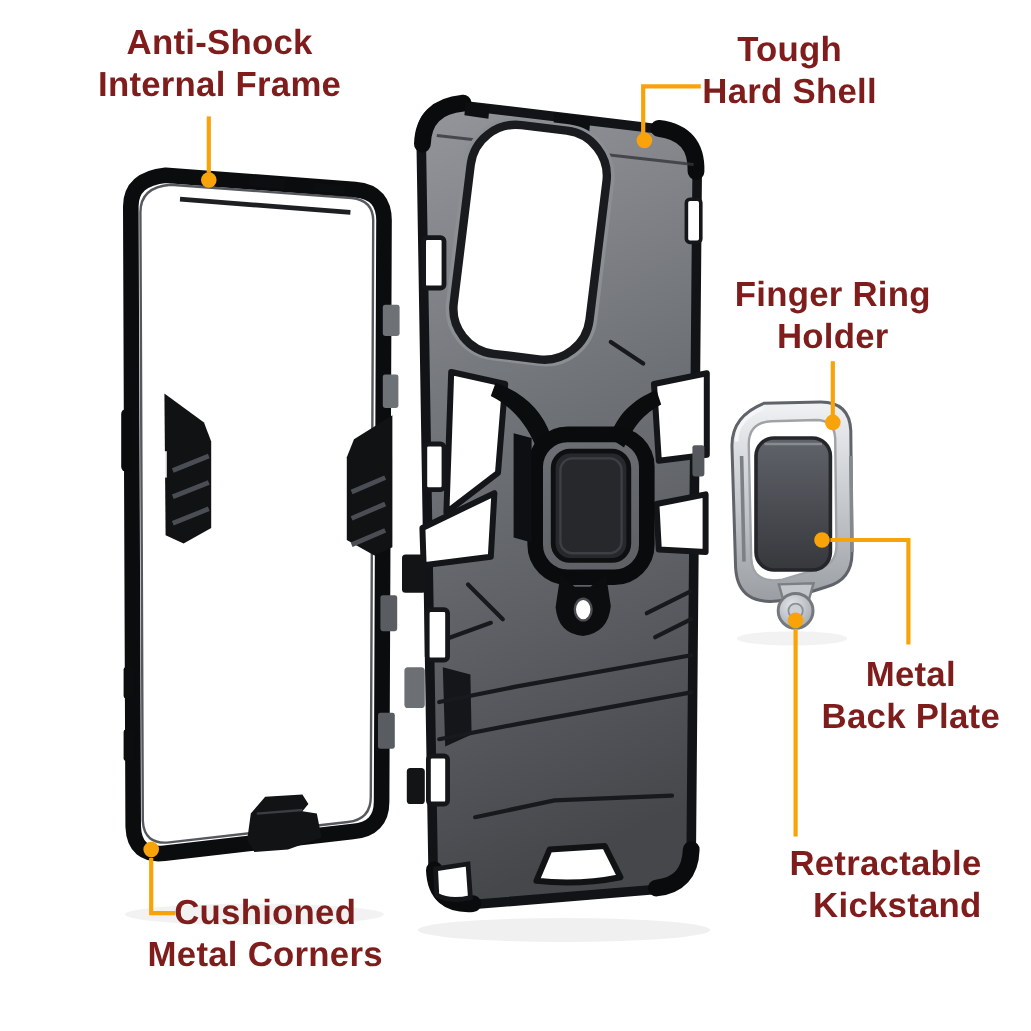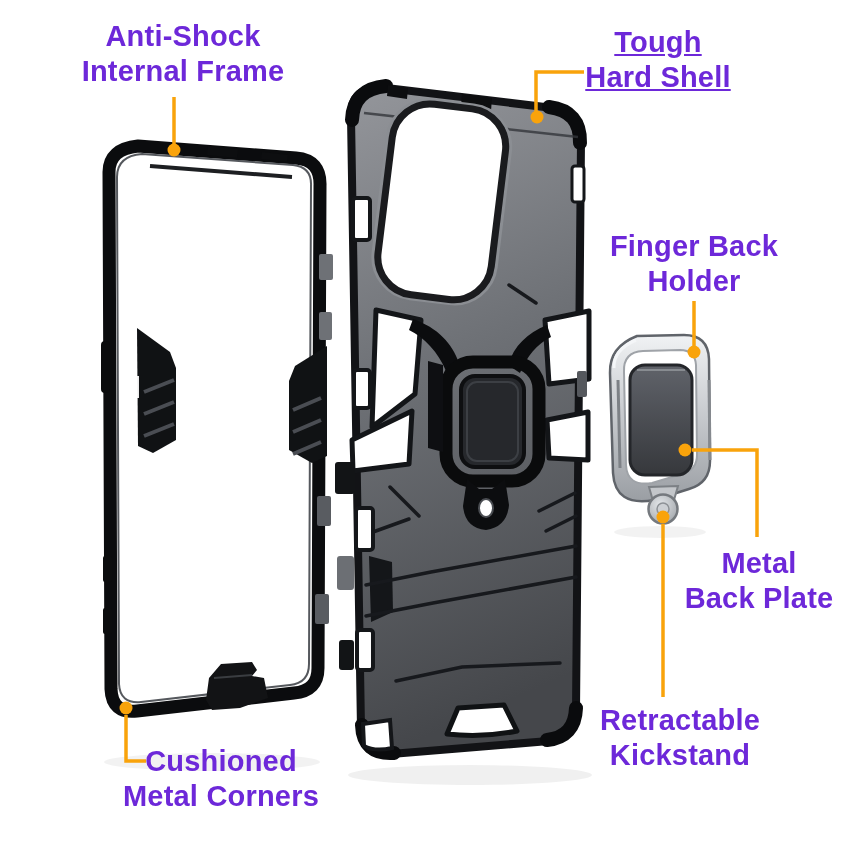--- a/index.html
+++ b/index.html
@@ -1,25 +1,25 @@
 <!DOCTYPE html>
 <html><head>
 <meta charset="utf-8">
 <style>
   html,body{margin:0;padding:0;background:#fff;}
   .stage{position:relative;width:859px;height:859px;background:#fff;overflow:hidden;
          font-family:"Liberation Sans",sans-serif;}
   .stage svg{position:absolute;left:0;top:0;}
-  .label{position:absolute;text-align:center;color:#6d28d9;font-weight:bold;
+  .label{position:absolute;text-align:center;color:#7f1d1d;font-weight:bold;
          font-size:29px;line-height:35px;white-space:pre-line;letter-spacing:.2px;}
   .lbl-anti-shock{left:33px;top:19px;width:300px;}
-  .lbl-tough{left:508px;top:25px;width:300px;text-decoration:underline;}
+  .lbl-tough{left:508px;top:25px;width:300px;}
   .lbl-finger{left:544px;top:229px;width:300px;}
   .lbl-metal{left:629px;top:546px;width:260px;}
-  .lbl-kickstand{left:530px;top:703px;width:300px;}
+  .lbl-kickstand{left:518px;top:703px;width:300px;text-align:right;}
   .lbl-cushioned{left:71px;top:744px;width:300px;}
 </style>
 </head>
 <body>
 
 <div class="stage">
 
 <svg width="859" height="859" viewBox="0 0 859 859">
   <defs>
     <linearGradient id="caseGrad" x1="0" y1="0" x2="0.15" y2="1">
@@ -172,21 +172,21 @@
       <circle cx="126" cy="708" r="6.5" fill="#F9A30B" stroke="none"></circle>
       <path d="M 126,715 L 126,761 L 146,761"></path>
     </g>
   </g>
 </svg>
 
   <div class="label lbl-anti-shock">Anti-Shock
 Internal Frame</div>
   <div class="label lbl-tough">Tough
 Hard Shell</div>
-  <div class="label lbl-finger">Finger Back
+  <div class="label lbl-finger">Finger Ring
 Holder</div>
   <div class="label lbl-metal">Metal
 Back Plate</div>
   <div class="label lbl-kickstand">Retractable
 Kickstand</div>
   <div class="label lbl-cushioned">Cushioned
 Metal Corners</div>
 </div>
 
 </body></html>

